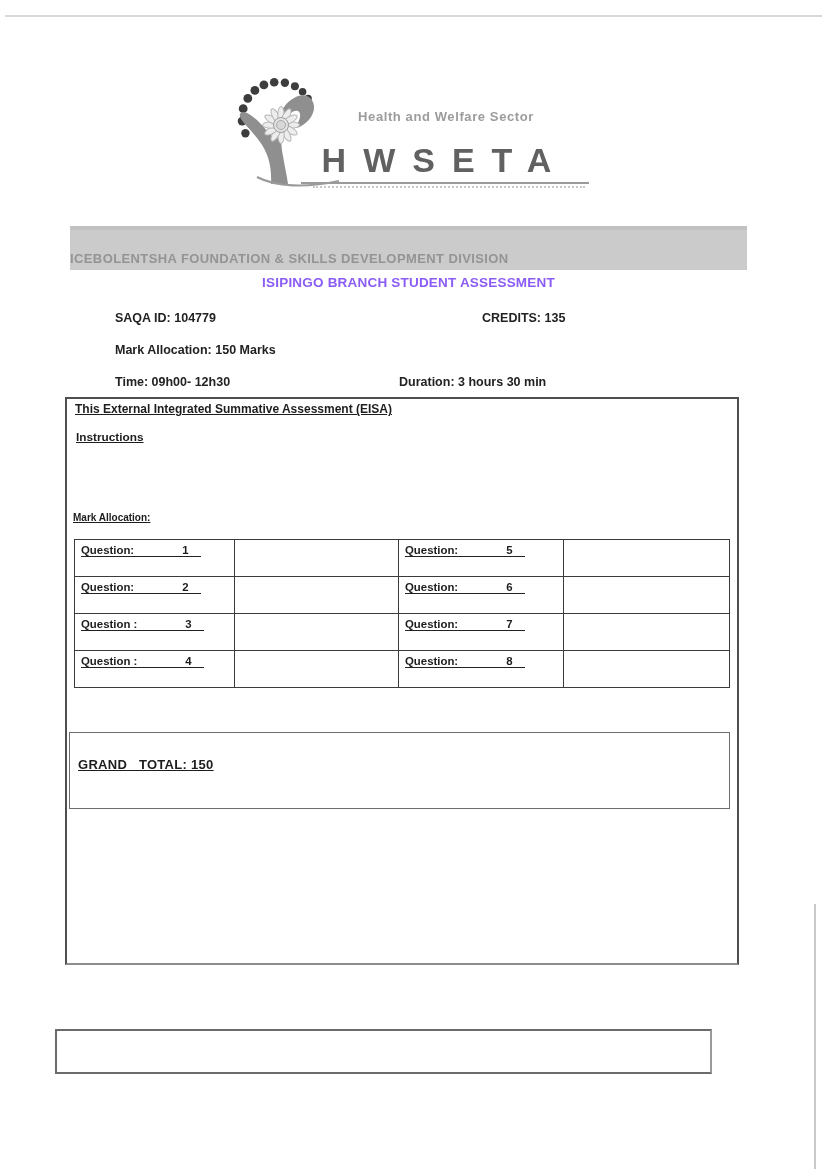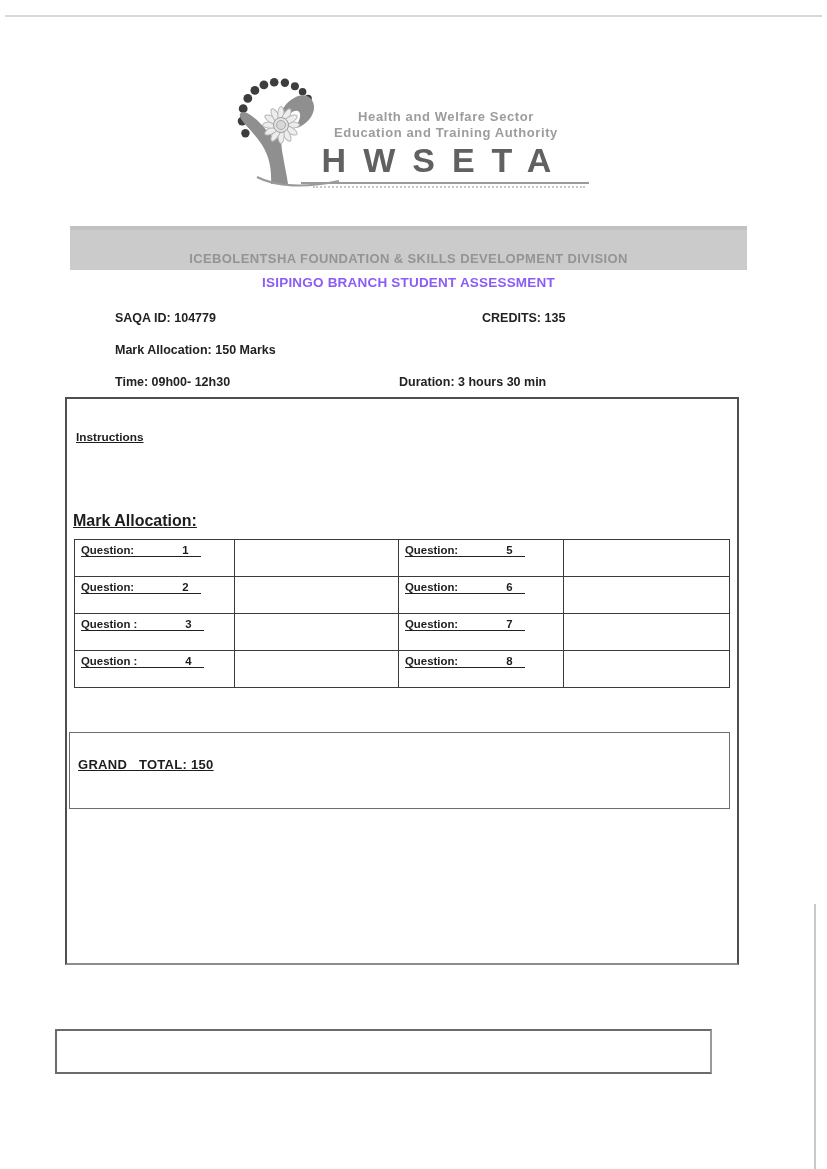--- a/index.html
+++ b/index.html
@@ -29,21 +29,21 @@
   .acronym-dotted { left:308px; top:174px; width:272px; border-top:2px dotted #c8c8c8; height:0; }
 
   .main-title {
     left:187px; top:178px; width:500px; text-align:center;
     font-size:17px; font-weight:bold; color:#111; letter-spacing:0.2px;
   }
 
   .banner {
     left:65px; top:214px; width:677px; height:44px;
     background:#cbcbcb; border-top:4px solid #c2c2c2;
-    display:flex; align-items:flex-end; justify-content:center;
+    display:flex; align-items:flex-end; 
     padding-bottom:4px;
     font-size:13px; font-weight:bold; color:#949494; letter-spacing:0.4px;
   }
   .subtitle {
     left:65px; top:263px; width:677px; text-align:center;
     font-size:13.5px; font-weight:bold; color:#8b5cf6; letter-spacing:0.2px;
   }
 
   .detail { font-size:12.5px; font-weight:bold; color:#222; white-space:nowrap; }
   .d-saqa { left:110px; top:299px; }
@@ -62,21 +62,21 @@
   }
   .instr-heading {
     left:9px; top:31px; font-size:11.8px; font-weight:bold; text-decoration:underline;
   }
   .bullets { left:12px; top:49px; width:640px; list-style:disc; padding-left:16px; }
   .bullets li { font-size:11.4px; margin-bottom:5px; color:#1c1c1c; padding-left:6px; }
   .bullets li.b { font-weight:bold; }
   .bullets li::marker { font-size:9px; }
 
   .markalloc-heading {
-    left:6px; top:113px; font-size:16px; font-weight:bold; text-decoration:underline;
+    left:6px; top:113px; font-size:10px; font-weight:bold; text-decoration:underline;
   }
 
   table.marks {
     position:absolute; left:7px; top:140px; width:655px;
     border-collapse:collapse; table-layout:fixed;
   }
   table.marks th, table.marks td {
     border:1.5px solid #3b3b3b; vertical-align:top; text-align:left;
     padding:4px 6px; font-size:11.4px; font-weight:bold; height:37px;
   }
@@ -135,38 +135,38 @@
       <ellipse cx="10" cy="0" rx="8.5" ry="3.2" transform="rotate(300)"></ellipse>
       <ellipse cx="10" cy="0" rx="8.5" ry="3.2" transform="rotate(330)"></ellipse>
       <circle r="7.5" fill="#e2e2e2" stroke="#9f9f9f"></circle>
       <circle r="4.5" fill="#d8d8d8" stroke="#ababab"></circle>
     </g>
     <path d="M26,101 C45,111 75,112 108,105" stroke="#9a9a9a" stroke-width="2.2" fill="none"></path>
   </svg>
 
   <div class="abs org-lines">
     <div>Health and Welfare Sector</div>
-    <div>Education and Training Authority</div>
   </div>
   <div class="abs acronym">HWSETA</div>
   <div class="abs acronym-dotted"></div>
 
 
   <div class="abs banner">
     <span>ICEBOLENTSHA FOUNDATION &amp; SKILLS DEVELOPMENT DIVISION</span>
   </div>
   <div class="abs subtitle">ISIPINGO BRANCH STUDENT ASSESSMENT</div>
 
   <div class="abs detail d-saqa">SAQA ID: 104779</div>
   <div class="abs detail d-credits">CREDITS: 135</div>
   <div class="abs detail d-markalloc">Mark Allocation: 150 Marks</div>
   <div class="abs detail d-time">Time: 09h00- 12h30</div>
   <div class="abs detail d-duration">Duration: 3 hours 30 min</div>
 
   <div class="abs outer-box">
+    <div class="abs eisa-heading">This External Integrated Summative Assessment (EISA)</div>
     <div class="abs instr-heading">Instructions</div>
 
 
     <div class="abs markalloc-heading">Mark Allocation:</div>
 
     <table class="marks">
       <colgroup>
           <col style="width:160px">
           <col style="width:164px">
           <col style="width:165px">

